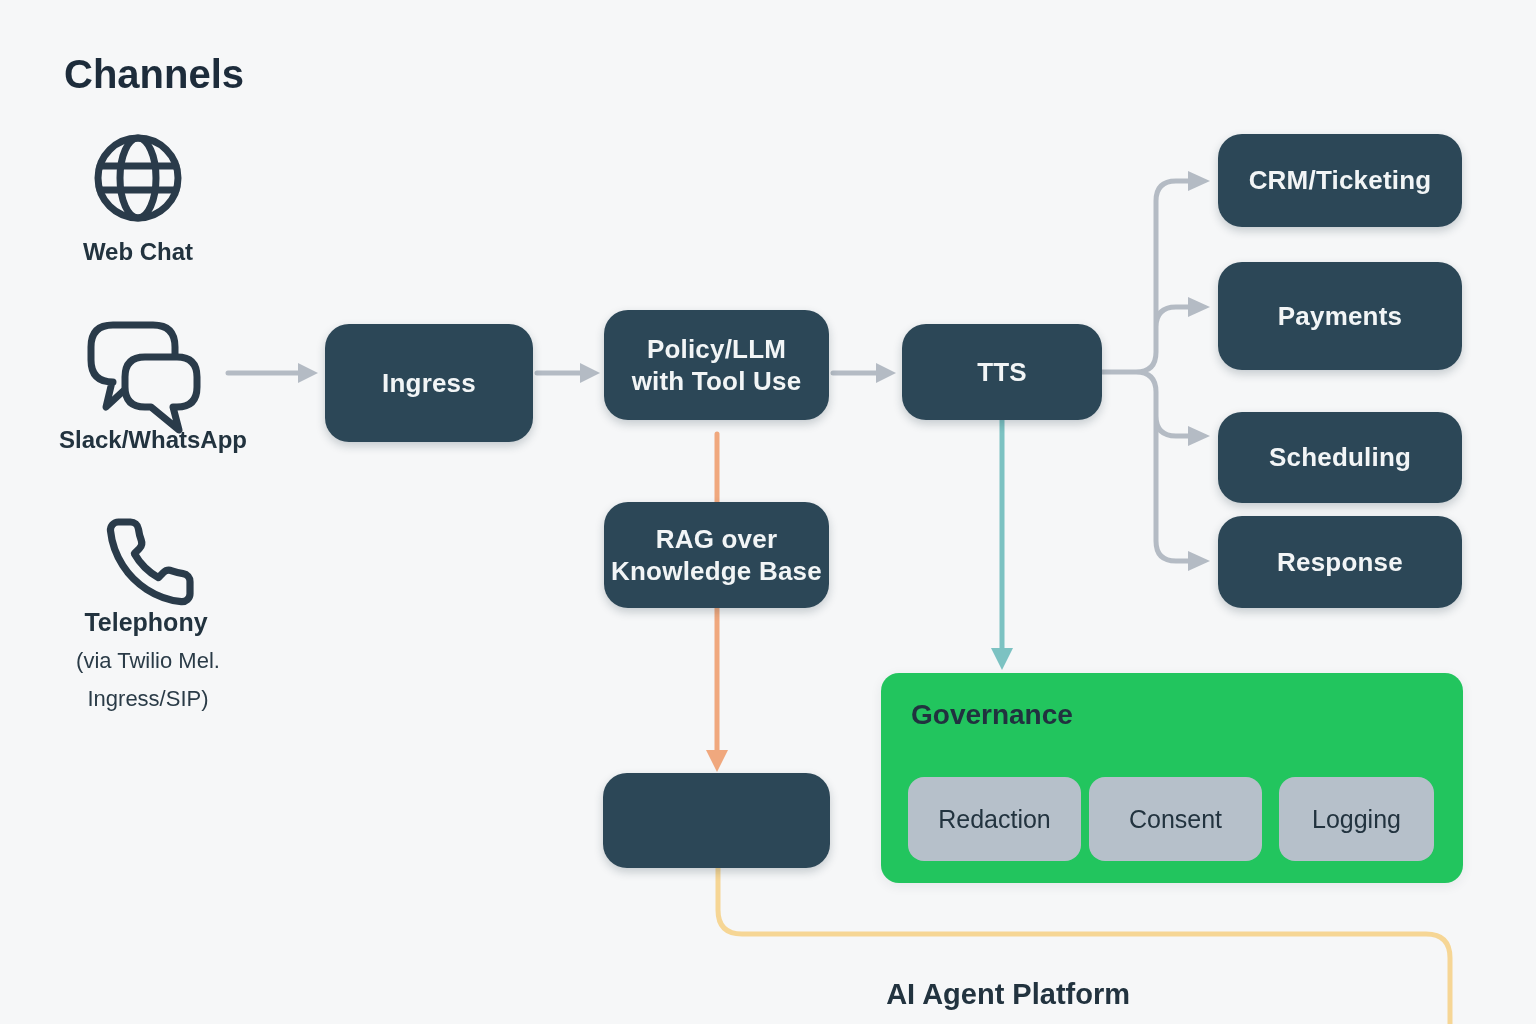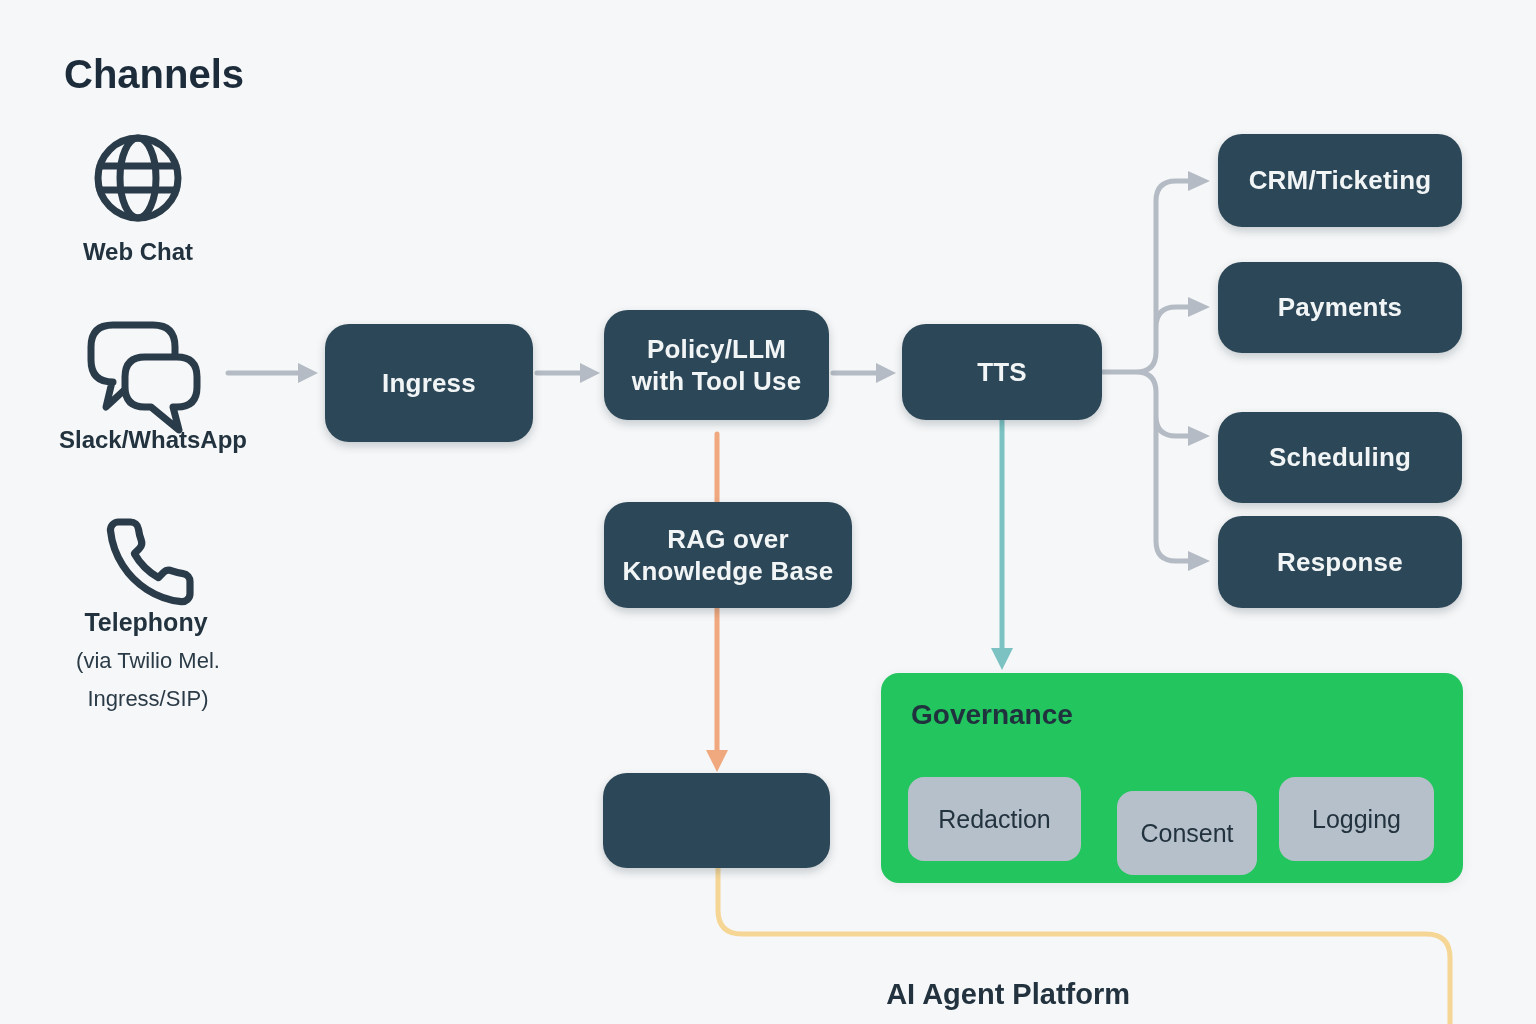--- a/index.html
+++ b/index.html
@@ -125,48 +125,48 @@
 
 <div class="node" style="left:604px; top:310px; width:225px; height:110px;">
   <span>Policy/LLM</span>
   <span>with Tool Use</span>
 </div>
 
 <div class="node" style="left:902px; top:324px; width:200px; height:96px;">
   <span>TTS</span>
 </div>
 
-<div class="node" style="left:604px; top:502px; width:248px; height:106px;">
+<div class="node" style="left:604px; top:502px; width:225px; height:106px;">
   <span>RAG over</span>
   <span>Knowledge Base</span>
 </div>
 
 <div class="node" style="left:603px; top:773px; width:227px; height:95px;">
   <span></span>
 </div>
 
 <div class="node" style="left:1218px; top:134px; width:244px; height:93px;">
   <span>CRM/Ticketing</span>
 </div>
-<div class="node" style="left:1218px; top:262px; width:244px; height:91px;">
+<div class="node" style="left:1218px; top:262px; width:244px; height:108px;">
   <span>Payments</span>
 </div>
 <div class="node" style="left:1218px; top:412px; width:244px; height:91px;">
   <span>Scheduling</span>
 </div>
 <div class="node" style="left:1218px; top:516px; width:244px; height:92px;">
   <span>Response</span>
 </div>
 
 <div id="governance-panel">
   <div id="governance-title">Governance</div>
   <div class="pill" style="left:27px; width:173px;">
     <span>Redaction</span>
   </div>
-  <div class="pill" style="left:236px; width:140px;margin-top:14px;">
+  <div class="pill" style="left:208px; width:173px;">
     <span>Consent</span>
   </div>
   <div class="pill" style="left:398px; width:155px;">
     <span>Logging</span>
   </div>
 </div>
 
 <div id="platform-label">AI Agent Platform</div>
 
 </body></html>

